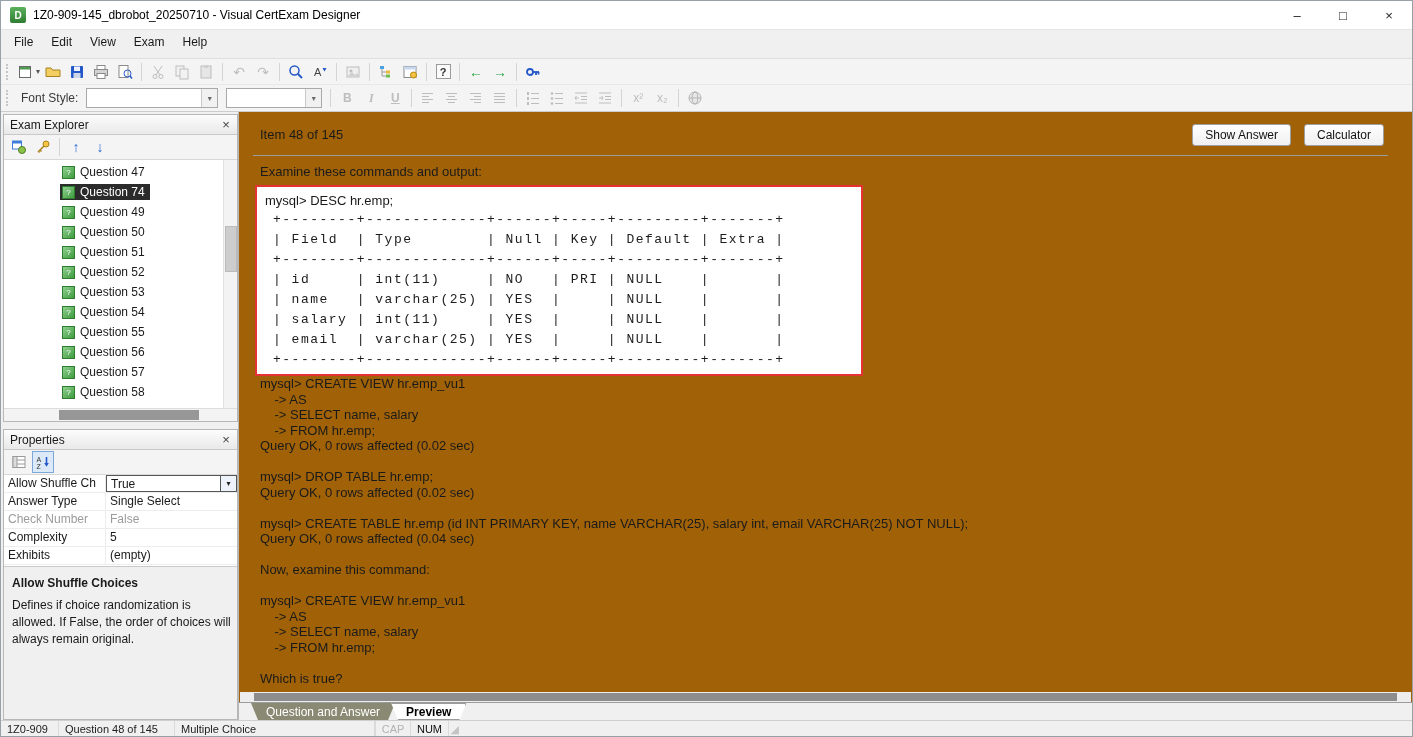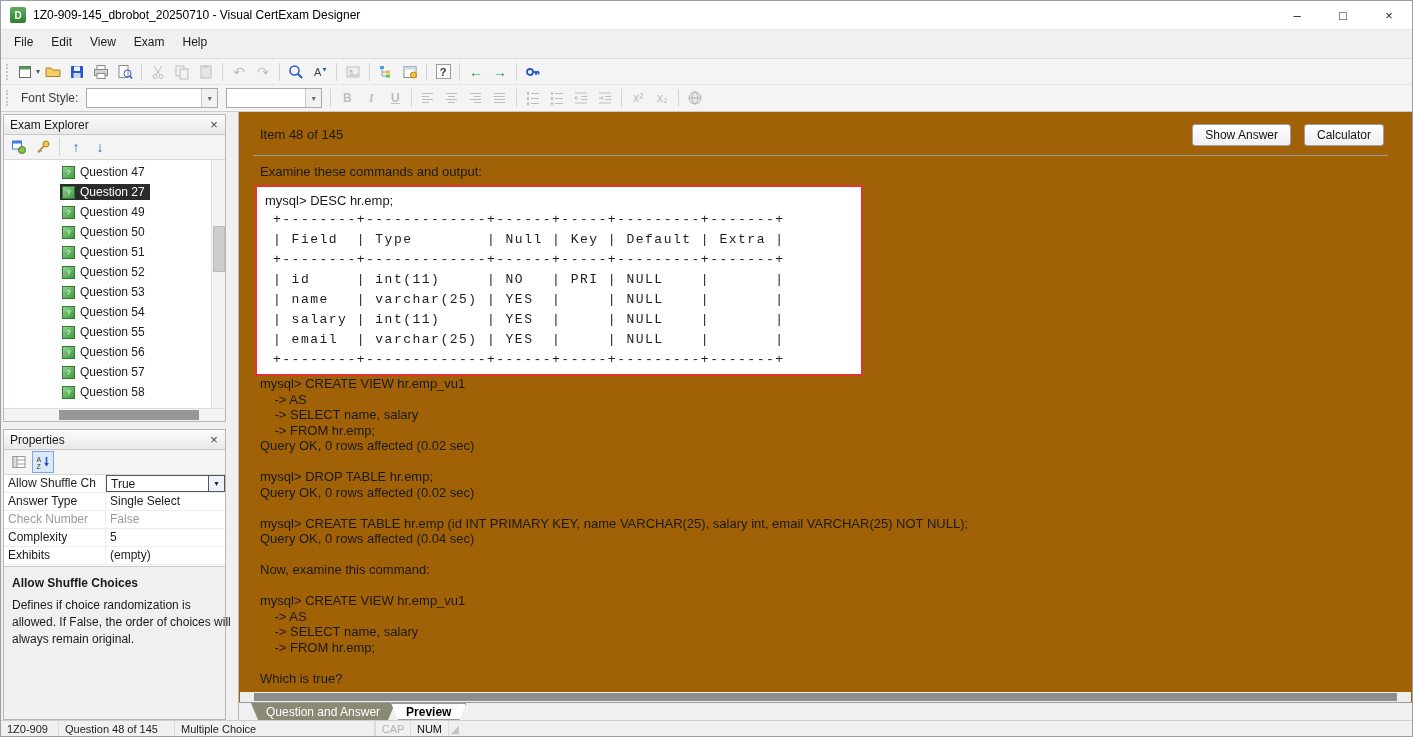--- a/index.html
+++ b/index.html
@@ -30,21 +30,21 @@
   .green{color:#1da33c;font-weight:bold}
   .ddcaret{font-size:8px;color:#555;margin-left:2px}
   .ft-label{font-size:12px;color:#3a3a3a;margin:0 4px 0 4px}
   .combo{height:20px;background:#fff;border:1px solid #a9a9a9;display:flex;align-items:center;margin:0 4px}
   .combo .arrow{margin-left:auto;width:16px;height:100%;background:#f1f1f1;border-left:1px solid #c9c9c9;display:flex;align-items:center;justify-content:center;font-size:8px;color:#666}
   .fmt-letter{font-size:12px;font-weight:bold}
   .qhelp{width:15px;height:15px;border:1px solid #9a9a9a;background:#fbfbfb;display:flex;align-items:center;justify-content:center;font-size:11px;font-weight:bold;color:#333}
 
   
   .workspace{flex:1;display:flex;min-height:0}
-  .left{width:237px;flex:0 0 auto;display:flex;flex-direction:column;background:#f0f0f0;padding:2px 12px 0 2px}
+  .left{width:237px;flex:0 0 auto;display:flex;flex-direction:column;background:#f0f0f0;padding:2px 0 0 2px}
   .dock{border:1px solid #b7b7b7;background:#f0f0f0;display:flex;flex-direction:column;min-height:0}
   .dock.explorer{height:308px;flex:0 0 auto}
   .dock.props{flex:1}
   .splitter{height:7px;flex:0 0 auto}
   .panel-header{height:20px;display:flex;align-items:center;padding:0 3px 0 6px;font-size:12px;background:linear-gradient(#fcfcfc,#e9e9e9);border-bottom:1px solid #c9c9c9;flex:0 0 auto}
   .panel-close{margin-left:auto;width:16px;height:16px;display:flex;align-items:center;justify-content:center;font-size:13px;color:#444}
   .panel-toolbar{height:25px;display:flex;align-items:center;padding:0 3px;border-bottom:1px solid #d8d8d8;background:#f4f4f4;flex:0 0 auto}
 
   
   .tree{flex:1;background:#fff;position:relative;overflow:hidden}
@@ -398,21 +398,21 @@
           <div class="tree-items">
             <div class="tree-item">
                 <div class="node">
                   <span class="cube">?</span>
                   <span>Question 47</span>
                 </div>
               </div>
             <div class="tree-item selected">
                 <div class="node">
                   <span class="cube">?</span>
-                  <span>Question 27</span>
+                  <span>Question 74</span>
                 </div>
               </div>
             <div class="tree-item">
                 <div class="node">
                   <span class="cube">?</span>
                   <span>Question 49</span>
                 </div>
               </div>
             <div class="tree-item">
                 <div class="node">

